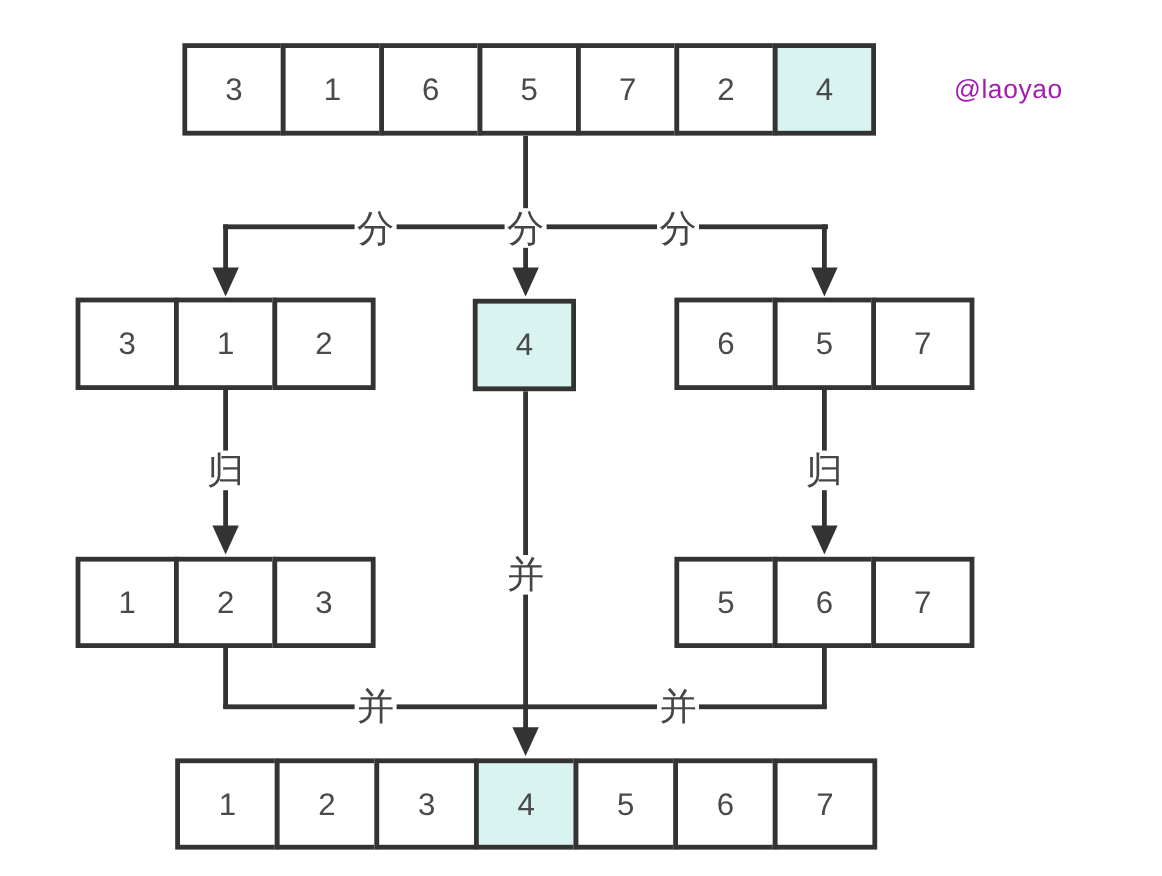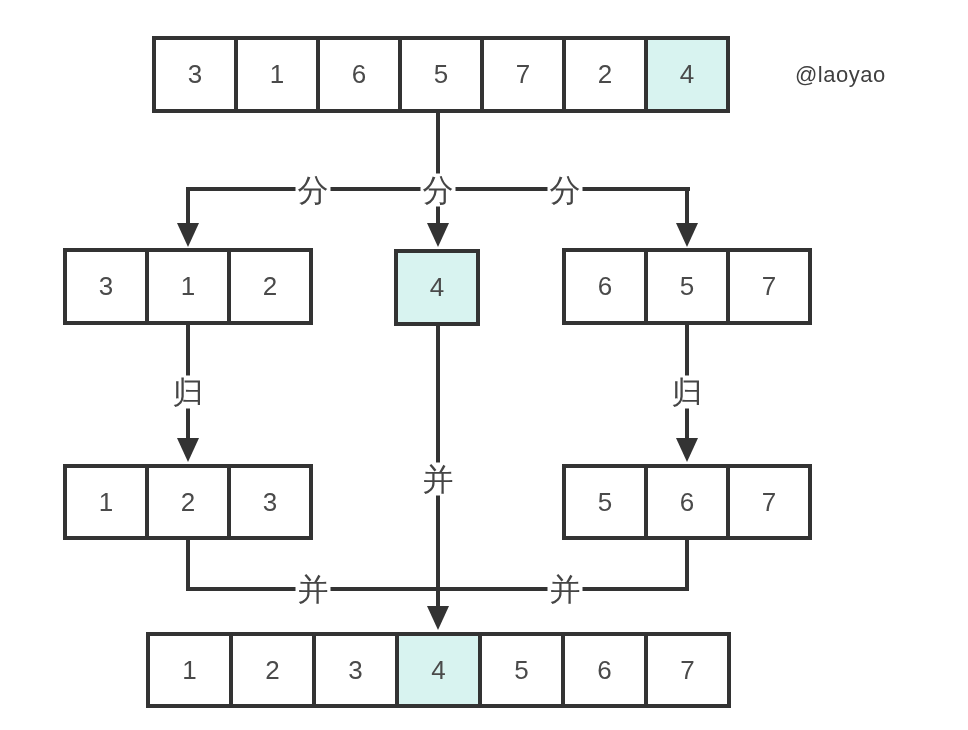--- a/index.html
+++ b/index.html
@@ -60,21 +60,21 @@
     font-size:31px;line-height:1;color:#454545;background:#fff;padding:1px 2px;}
   #lb-split-1{left:313px;top:190px;}
   #lb-split-2{left:438px;top:190px;}
   #lb-split-3{left:565px;top:190px;}
   #lb-gui-left{left:188px;top:392px;}
   #lb-gui-right{left:687px;top:392px;}
   #lb-merge-center{left:438px;top:479px;}
   #lb-merge-left{left:313px;top:589px;}
   #lb-merge-right{left:565px;top:589px;}
 
-  .watermark{position:absolute;left:795px;top:62px;font-size:22px;color:#404040;z-index:2;letter-spacing:.5px;}
+  .watermark{position:absolute;left:795px;top:62px;font-size:22px;color:#a21caf;z-index:2;letter-spacing:.5px;}
 </style>
 </head>
 <body>
 
 <div class="canvas">
 
   <div class="array" id="arr-initial">
       <div class="cell">3</div>
       <div class="cell">1</div>
       <div class="cell">6</div>

